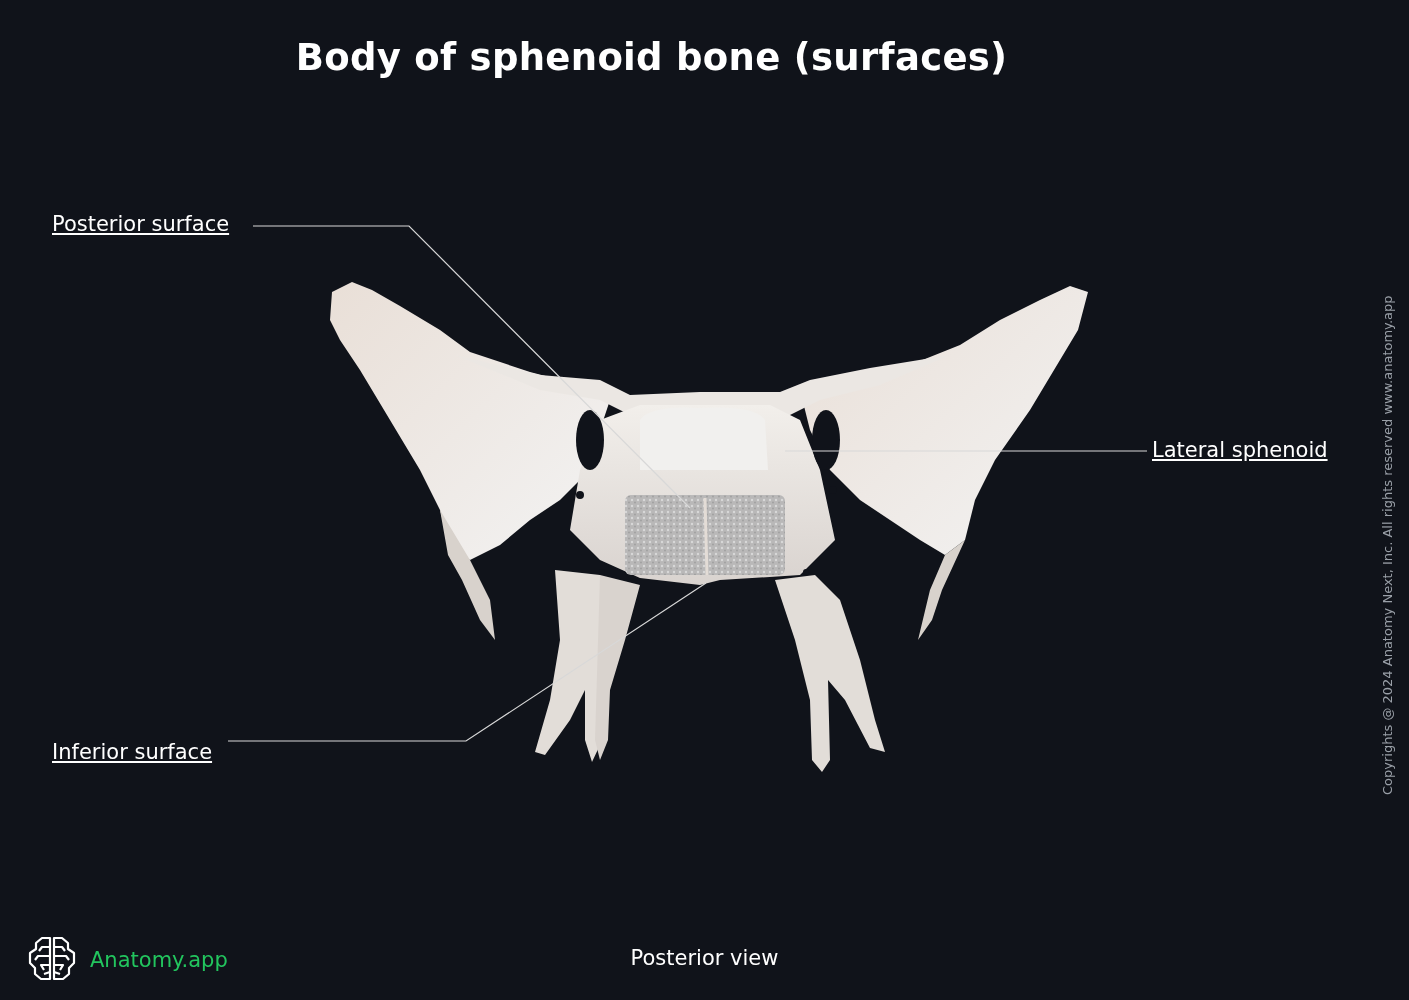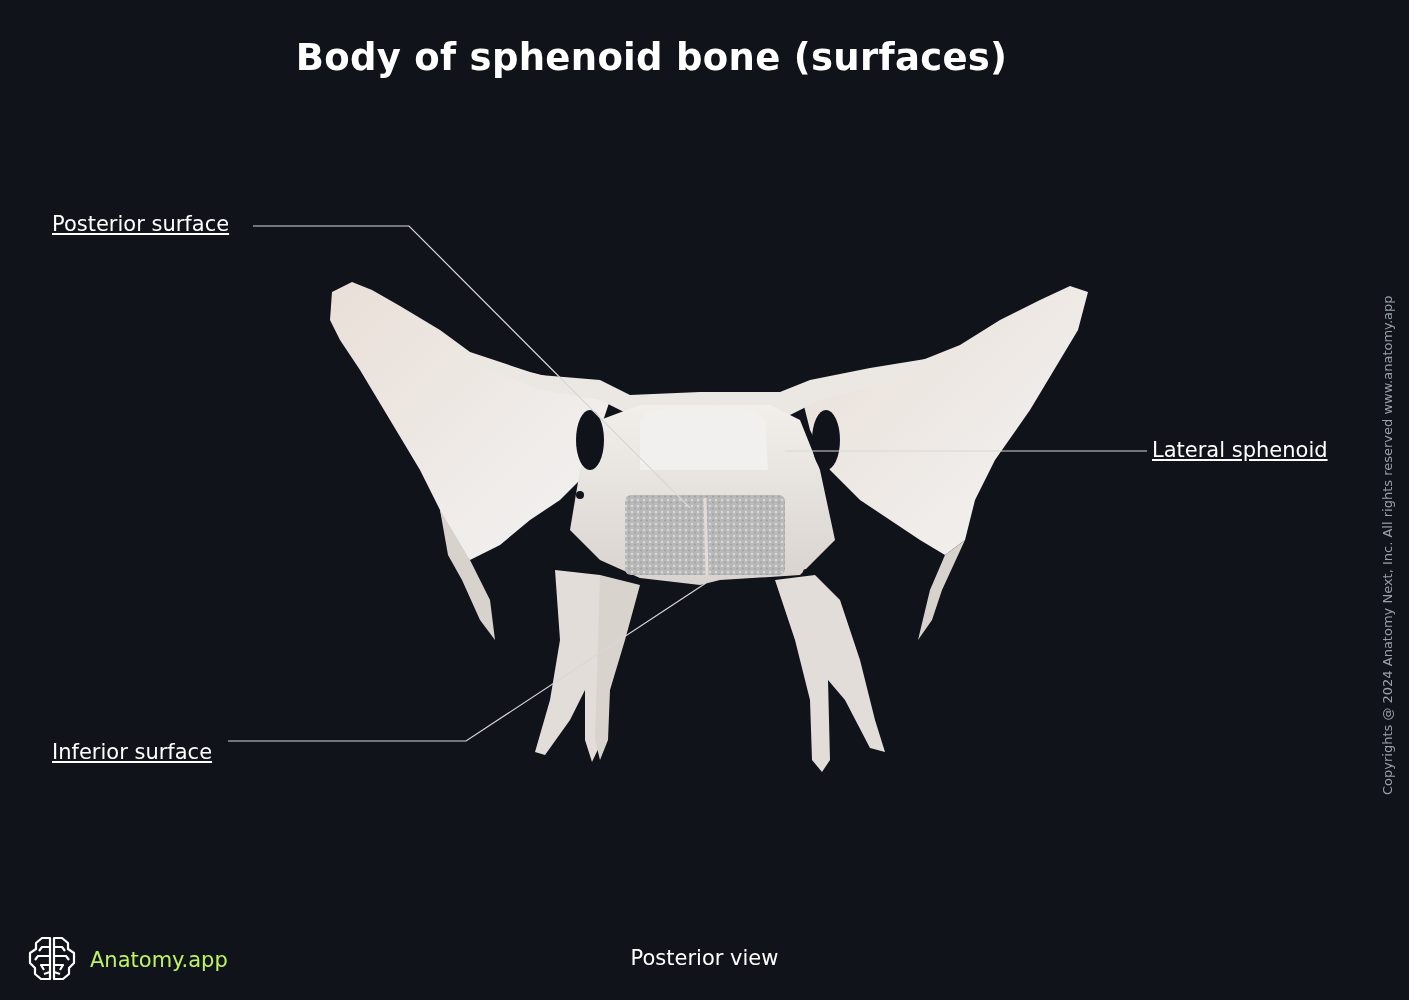--- a/index.html
+++ b/index.html
@@ -14,21 +14,21 @@
   .label {
     position:absolute; font-size:21px; color:#ffffff; white-space:nowrap;text-decoration:underline;
   }
   .copyright {
     position:absolute; left:1380px; top:795px; transform-origin:0 0; transform:rotate(-90deg);
     font-size:13px; color:#9aa0a8; white-space:nowrap; width:560px;
   }
   .brand {
     position:absolute; left:26px; top:934px; display:flex; align-items:center; gap:12px;
   }
-  .brand-name { font-size:21px; color:#bef264; }
+  .brand-name { font-size:21px; color:#22c55e; }
   .view {
     position:absolute; left:0; width:1409px; top:946px; text-align:center; font-size:21px; color:#ffffff;
   }
   svg.art { position:absolute; left:0; top:0; }
 </style>
 </head>
 <body>
 
 <div class="title">Body of sphenoid bone (surfaces)</div>
 

